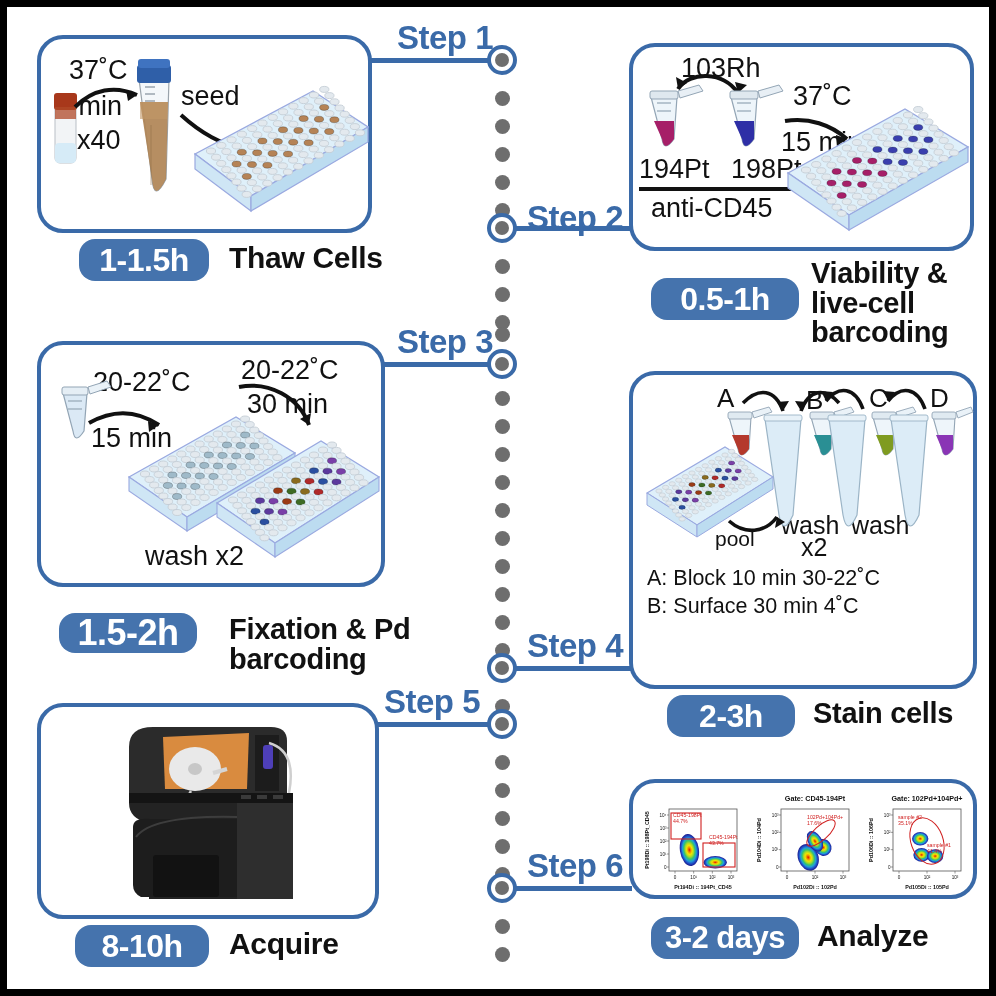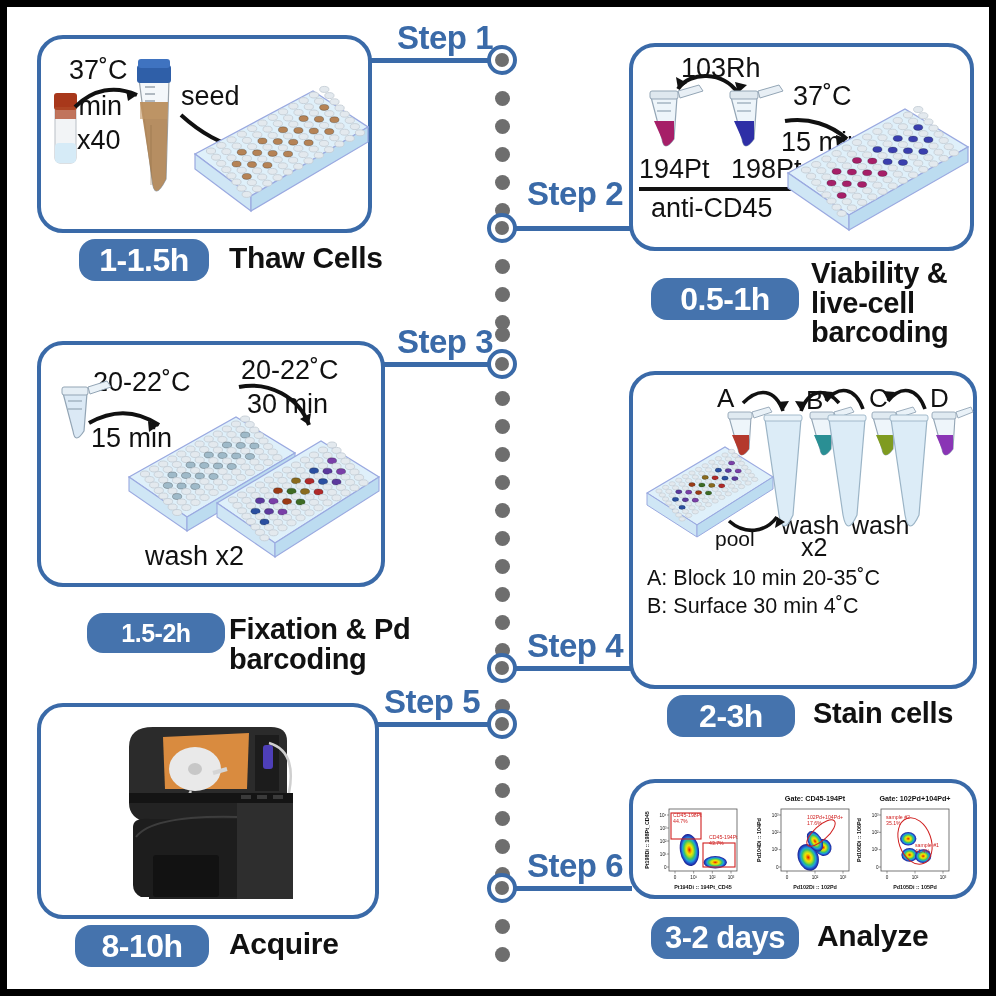--- a/index.html
+++ b/index.html
@@ -92,21 +92,21 @@
       <i></i>
     </div>
   <div class="node" style="left:480px;top:702px;">
       <i></i>
     </div>
   <div class="node" style="left:480px;top:866px;">
       <i></i>
     </div>
 
   <div class="steplabel" style="left:390px;top:12px;">Step 1</div>
-  <div class="steplabel" style="left:520px;top:168px;">Step 2</div>
+  <div class="steplabel" style="left:520px;top:192px;">Step 2</div>
   <div class="steplabel" style="left:390px;top:316px;">Step 3</div>
   <div class="steplabel" style="left:520px;top:620px;">Step 4</div>
   <div class="steplabel" style="left:377px;top:676px;">Step 5</div>
   <div class="steplabel" style="left:520px;top:840px;">Step 6</div>
 
   <div class="panel" style="left:30px;top:28px;height:198px;width:335px;">
     <div class="txt" style="left:28px;top:16px;font-size:27px;">37˚C</div>
     <div class="txt" style="left:15px;top:52px;font-size:27px;">1 min</div>
     <div class="txt" style="left:36px;top:86px;font-size:27px;">x40</div>
     <div class="txt" style="left:140px;top:42px;font-size:27px;">seed</div>
@@ -620,38 +620,38 @@
             <ellipse cx="277.5" cy="162.8" rx="4.6" ry="3.0" fill="#e3e9ee" stroke="#c5ced6" stroke-width="0.9"></ellipse>
             <ellipse cx="286.5" cy="157.8" rx="4.6" ry="3.0" fill="#e3e9ee" stroke="#c5ced6" stroke-width="0.9"></ellipse>
             <ellipse cx="295.5" cy="152.8" rx="4.6" ry="3.0" fill="#e3e9ee" stroke="#c5ced6" stroke-width="0.9"></ellipse>
             <ellipse cx="304.5" cy="147.8" rx="4.6" ry="3.0" fill="#e3e9ee" stroke="#c5ced6" stroke-width="0.9"></ellipse>
             <ellipse cx="313.5" cy="142.8" rx="4.6" ry="3.0" fill="#e3e9ee" stroke="#c5ced6" stroke-width="0.9"></ellipse>
             <ellipse cx="322.5" cy="137.8" rx="4.6" ry="3.0" fill="#e3e9ee" stroke="#c5ced6" stroke-width="0.9"></ellipse>
           </g>
       </g>
     </svg>
   </div>
-  <div class="badge" style="left:80px;top:606px;width:138px;height:40px;font-size:25px;">1.5-2h</div>
+  <div class="badge" style="left:52px;top:606px;width:138px;height:40px;font-size:36px;">1.5-2h</div>
   <div class="caption" style="left:222px;top:608px;font-size:29px;">
     <div>Fixation &amp; Pd</div>
     <div>barcoding</div>
   </div>
 
   <div class="panel" style="left:622px;top:364px;height:318px;width:348px;">
     <div class="txt" style="left:84px;top:8px;font-size:26px;">A</div>
     <div class="txt" style="left:173px;top:10px;font-size:26px;">B</div>
     <div class="txt" style="left:236px;top:8px;font-size:26px;">C</div>
     <div class="txt" style="left:297px;top:8px;font-size:26px;">D</div>
     <div class="txt" style="left:82px;top:152px;font-size:21px;">pool</div>
     <div class="txt" style="left:148px;top:136px;font-size:25px;">wash</div>
     <div class="txt" style="left:168px;top:158px;font-size:25px;">x2</div>
     <div class="txt" style="left:218px;top:136px;font-size:25px;">wash</div>
 
     <div class="abcd" style="left:14px;top:190px;">
-      <div>A: Block 10 min 20-35˚C</div>
+      <div>A: Block 10 min 30-22˚C</div>
       <div>B: Surface 30 min 4˚C</div>
     </div>
 
     <svg width="340" height="190" viewBox="0 0 340 190" style="position:absolute;left:0;top:0;">
 
       <path d="M110,28 C126,12 142,14 150,36" fill="none" stroke="#111" stroke-width="3.6"></path>
       <path d="M150,36 l6,-10 l-12,1 z" fill="#111"></path>
       <path d="M168,36 C176,14 192,12 206,28" fill="none" stroke="#111" stroke-width="3.6"></path>
       <path d="M168,36 l-6,-10 l12,1 z" fill="#111"></path>
       <path d="M193,26 C206,10 222,12 230,34" fill="none" stroke="#111" stroke-width="3.6"></path>
@@ -958,21 +958,21 @@
             <text x="27.5" y="81.6" text-anchor="end" font-size="4.6" fill="#111" font-family="&quot;Liberation Sans&quot;,sans-serif">0</text>
             <line x1="28" y1="80" x2="30" y2="80" stroke="#555" stroke-width="0.6"></line>
             <text x="27.5" y="64.26666666666667" text-anchor="end" font-size="4.6" fill="#111" font-family="&quot;Liberation Sans&quot;,sans-serif">10¹</text>
             <line x1="28" y1="62.66666666666667" x2="30" y2="62.66666666666667" stroke="#555" stroke-width="0.6"></line>
             <text x="27.5" y="46.93333333333334" text-anchor="end" font-size="4.6" fill="#111" font-family="&quot;Liberation Sans&quot;,sans-serif">10²</text>
             <line x1="28" y1="45.333333333333336" x2="30" y2="45.333333333333336" stroke="#555" stroke-width="0.6"></line>
             <text x="27.5" y="29.6" text-anchor="end" font-size="4.6" fill="#111" font-family="&quot;Liberation Sans&quot;,sans-serif">10³</text>
             <line x1="28" y1="28" x2="30" y2="28" stroke="#555" stroke-width="0.6"></line>
           </svg>
         </div>
-        <div style="position: absolute; left: 212px; top: 0px; width: 112px; height: 110px;">
+        <div style="position: absolute; left: 224px; top: 0px; width: 112px; height: 110px;">
           <svg width="112" height="110" viewBox="0 0 112 110">
             <text x="64" y="14" text-anchor="middle" font-size="7.2" font-weight="bold" font-family="&quot;Liberation Sans&quot;,sans-serif" fill="#111">Gate: 102Pd+104Pd+</text>
             <defs>
               <radialGradient id="rg2_0">
                 <stop offset="0%" stop-color="#e01000"></stop>
                 <stop offset="14.285714285714285%" stop-color="#f08a00"></stop>
                 <stop offset="28.57142857142857%" stop-color="#f2e400"></stop>
                 <stop offset="42.857142857142854%" stop-color="#a9d92a"></stop>
                 <stop offset="57.14285714285714%" stop-color="#37c46a"></stop>
                 <stop offset="71.42857142857143%" stop-color="#20a0d8"></stop>

